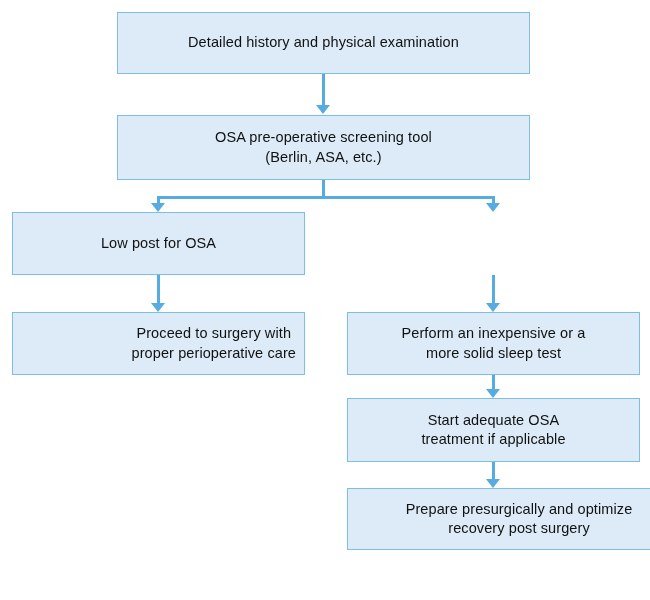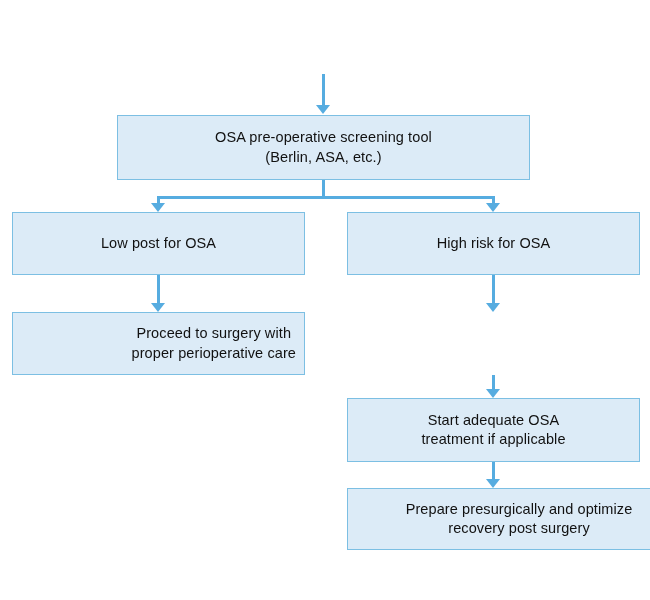--- a/index.html
+++ b/index.html
@@ -58,39 +58,43 @@
     border-left: 7px solid transparent;
     border-right: 7px solid transparent;
     border-top: 9px solid #56ace0;
   }
 </style>
 </head>
 <body>
 
 <div id="flowchart">
 
+  <div class="node" style="left:117px; top:12px; width:413px; height:62px;">
+    <span class="nodetext">Detailed history and physical examination</span>
+  </div>
 
   <div class="node" style="left:117px; top:115px; width:413px; height:65px;">
     <span class="nodetext">OSA pre-operative screening tool
 (Berlin, ASA, etc.)</span>
   </div>
 
   <div class="node" style="left:12px; top:212px; width:293px; height:63px;">
     <span class="nodetext">Low post for OSA</span>
   </div>
 
-  <div class="node" style="left:347px; top:212px; width:293px; height:63px;">
-    <span class="nodetext">High risk for OSA</span>
-  </div>
 
   <div class="node" style="left:12px; top:312px; width:293px; height:63px;justify-content:flex-end;">
     <span class="nodetext">Proceed to surgery with
 proper perioperative care</span>
   </div>
 
+  <div class="node" style="left:347px; top:312px; width:293px; height:63px;">
+    <span class="nodetext">Perform an inexpensive or a
+more solid sleep test</span>
+  </div>
 
   <div class="node" style="left:347px; top:398px; width:293px; height:64px;">
     <span class="nodetext">Start adequate OSA
 treatment if applicable</span>
   </div>
 
   <div class="node" style="left:347px; top:488px; width:344px; height:62px;">
     <span class="nodetext">Prepare presurgically and optimize
 recovery post surgery</span>
   </div>

